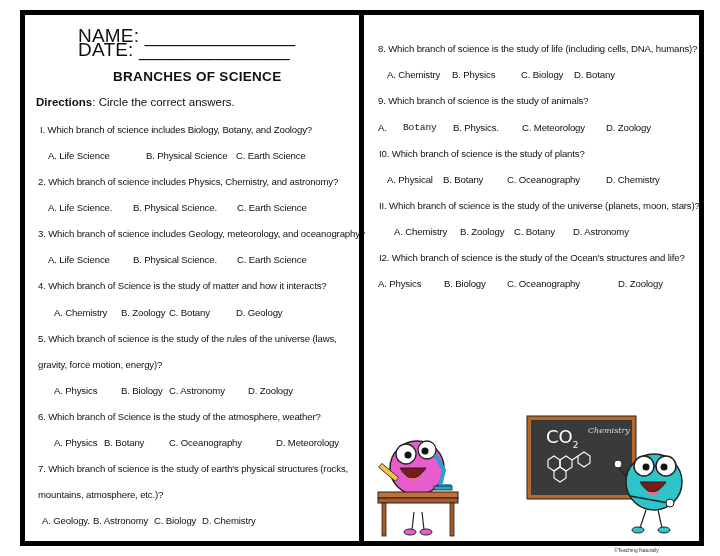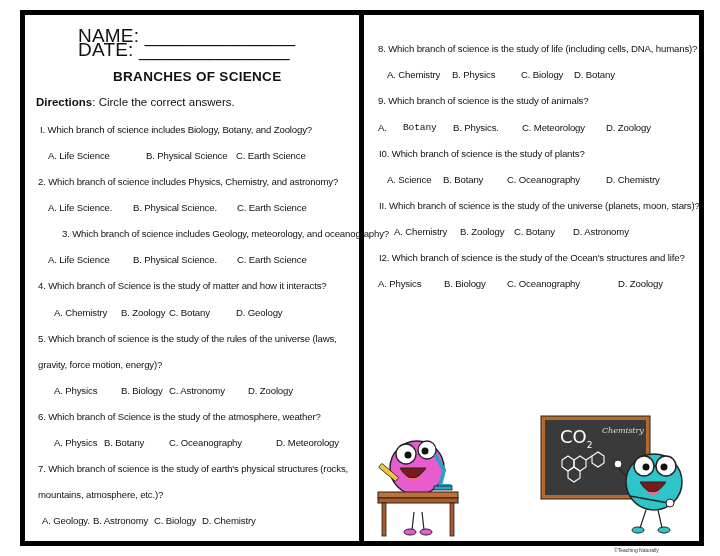--- a/index.html
+++ b/index.html
@@ -39,21 +39,21 @@
 <div class="t q" style="left:40px;top:125px;">I.  Which branch of science includes Biology, Botany, and Zoology?</div>
 <div class="t a" style="left:48px;top:151px;">A.  Life Science</div>
 <div class="t a" style="left:146px;top:151px;">B. Physical Science</div>
 <div class="t a" style="left:236px;top:151px;">C. Earth Science</div>
 
 <div class="t q" style="left:38px;top:177px;">2. Which branch of science includes Physics, Chemistry, and astronomy?</div>
 <div class="t a" style="left:48px;top:203px;">A. Life Science.</div>
 <div class="t a" style="left:133px;top:203px;">B. Physical Science.</div>
 <div class="t a" style="left:237px;top:203px;">C. Earth Science</div>
 
-<div class="t q" style="left:38px;top:229px;margin-left:24px;">3. Which branch of science includes Geology, meteorology, and oceanography?</div>
+<div class="t q" style="left:38px;top:229px;">3. Which branch of science includes Geology, meteorology, and oceanography?</div>
 <div class="t a" style="left:48px;top:255px;">A. Life Science</div>
 <div class="t a" style="left:133px;top:255px;">B. Physical Science.</div>
 <div class="t a" style="left:237px;top:255px;">C. Earth Science</div>
 
 <div class="t q" style="left:38px;top:281px;">4.  Which branch of Science is the study of matter and how it interacts?</div>
 <div class="t a" style="left:54px;top:308px;">A. Chemistry</div>
 <div class="t a" style="left:121px;top:308px;">B. Zoology</div>
 <div class="t a" style="left:169px;top:308px;">C. Botany</div>
 <div class="t a" style="left:236px;top:308px;">D. Geology</div>
 
@@ -84,21 +84,21 @@
 <div class="t a" style="left:574px;top:70px;">D. Botany</div>
 
 <div class="t q" style="left:378px;top:96px;">9. Which branch of science is the study of animals?</div>
 <div class="t a" style="left:378px;top:123px;">A.</div>
 <div class="t a" style="left:403px;top:123px;font-family:Liberation Mono, monospace;">Botany</div>
 <div class="t a" style="left:453px;top:123px;">B. Physics.</div>
 <div class="t a" style="left:522px;top:123px;">C. Meteorology</div>
 <div class="t a" style="left:606px;top:123px;">D. Zoology</div>
 
 <div class="t q" style="left:379px;top:149px;">I0. Which branch of science is the study of plants?</div>
-<div class="t a" style="left:387px;top:175px;">A. Science</div>
+<div class="t a" style="left:387px;top:175px;">A. Physical</div>
 <div class="t a" style="left:443px;top:175px;">B. Botany</div>
 <div class="t a" style="left:507px;top:175px;">C. Oceanography</div>
 <div class="t a" style="left:606px;top:175px;">D. Chemistry</div>
 
 <div class="t q" style="left:379px;top:201px;">II. Which branch of science is the study of the universe (planets, moon, stars)?</div>
 <div class="t a" style="left:394px;top:227px;">A. Chemistry</div>
 <div class="t a" style="left:460px;top:227px;">B. Zoology</div>
 <div class="t a" style="left:514px;top:227px;">C. Botany</div>
 <div class="t a" style="left:573px;top:227px;">D. Astronomy</div>
 
@@ -129,21 +129,21 @@
 
   <path d="M64 26 L72 40 L68 56 L78 56" stroke="#2a9fc7" stroke-width="4" fill="none" stroke-linecap="round"></path>
   <rect x="62" y="56" width="18" height="4" fill="#2a9fc7" stroke="#222" stroke-width="0.8"></rect>
 
   <rect x="6" y="62" width="80" height="6" fill="#c0703a" stroke="#222" stroke-width="1"></rect>
   <rect x="6" y="68" width="80" height="5" fill="#a85a28" stroke="#222" stroke-width="1"></rect>
   <rect x="10" y="73" width="4" height="33" fill="#a85a28" stroke="#222" stroke-width="0.8"></rect>
   <rect x="78" y="73" width="4" height="33" fill="#a85a28" stroke="#222" stroke-width="0.8"></rect>
 </svg>
 
-<div class="illus" style="left:540px;top:415px;width:103px;height:85px;">
+<div class="illus" style="left:526px;top:415px;width:103px;height:85px;">
   <svg width="111" height="85" viewBox="0 0 111 85">
     <rect x="1" y="1" width="109" height="83" fill="#b5692b" stroke="#222" stroke-width="1"></rect>
     <rect x="5" y="5" width="101" height="75" fill="#3a3a3a"></rect>
 
     <g stroke="#fff" stroke-width="1.1" fill="none">
       <polygon points="22,45 28,41 34,45 34,52 28,56 22,52"></polygon>
       <polygon points="34,45 40,41 46,45 46,52 40,56 34,52"></polygon>
       <polygon points="28,56 34,52 40,56 40,63 34,67 28,63"></polygon>
       <line x1="46" y1="45" x2="52" y2="41"></line>
       <polygon points="52,41 58,37 64,41 64,48 58,52 52,48"></polygon>

